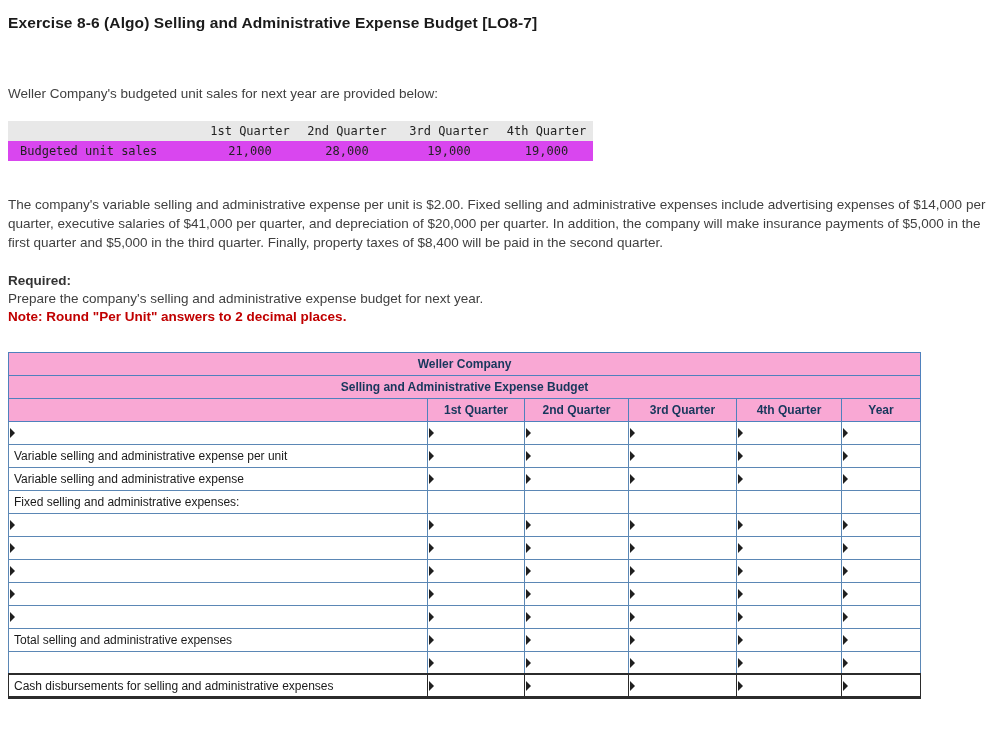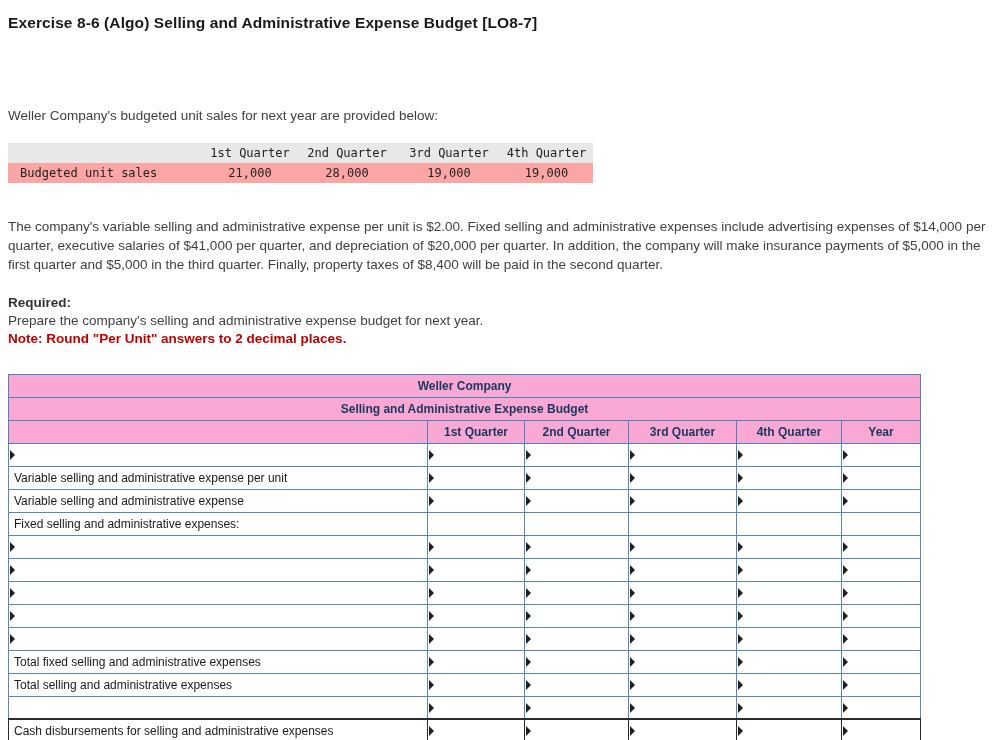--- a/index.html
+++ b/index.html
@@ -12,34 +12,34 @@
   }
   .page { padding: 14px 8px 8px 8px; }
 
   .page-title {
     font-size: 15.5px;
     font-weight: bold;
     color: #1a1a1a;
     letter-spacing: 0.1px;
   }
 
-  .intro { margin-top: 76px; font-size: 13.5px; }
+  .intro { margin-top: 54px; font-size: 13.5px; }
 
   
   .sales-table {
     margin-top: 20px;
     border-collapse: collapse;
     font-family: "DejaVu Sans Mono", "Liberation Mono", monospace;
     font-size: 12px;
     color: #222222;
     table-layout: fixed;
   }
   .sales-table th, .sales-table td { padding: 3px 2px; font-weight: normal; }
   .sales-table thead th { background: #e8e8e8; text-align: center; }
-  .sales-table td { background: #fca5a5; text-align: center; }
+  .sales-table td { background: #d946ef; text-align: center; }
   .sales-table .lbl { text-align: left; padding-left: 12px; }
 
   .body-text { margin-top: 34px; font-size: 13.5px; line-height: 1.42; max-width: 985px; }
 
   .required-block { margin-top: 20px; font-size: 13.5px; line-height: 1.32; }
   .required-label { font-weight: bold; color: #333333; }
   .note-red { font-weight: bold; color: #c00000; }
 
   
   .ws-wrap { margin-top: 26px; }
@@ -306,38 +306,20 @@
               <span class="caret"></span>
             </td>
             <td class="data-cell input has-caret">
               <span class="caret"></span>
             </td>
             <td class="data-cell input has-caret">
               <span class="caret"></span>
             </td>
           </tr>
           <tr>
-            <td class="label-cell"><span>Total fixed selling and administrative expenses</span></td>
-            <td class="data-cell input has-caret">
-              <span class="caret"></span>
-            </td>
-            <td class="data-cell input has-caret">
-              <span class="caret"></span>
-            </td>
-            <td class="data-cell input has-caret">
-              <span class="caret"></span>
-            </td>
-            <td class="data-cell input has-caret">
-              <span class="caret"></span>
-            </td>
-            <td class="data-cell input has-caret">
-              <span class="caret"></span>
-            </td>
-          </tr>
-          <tr>
             <td class="label-cell"><span>Total selling and administrative expenses</span></td>
             <td class="data-cell input has-caret">
               <span class="caret"></span>
             </td>
             <td class="data-cell input has-caret">
               <span class="caret"></span>
             </td>
             <td class="data-cell input has-caret">
               <span class="caret"></span>
             </td>

